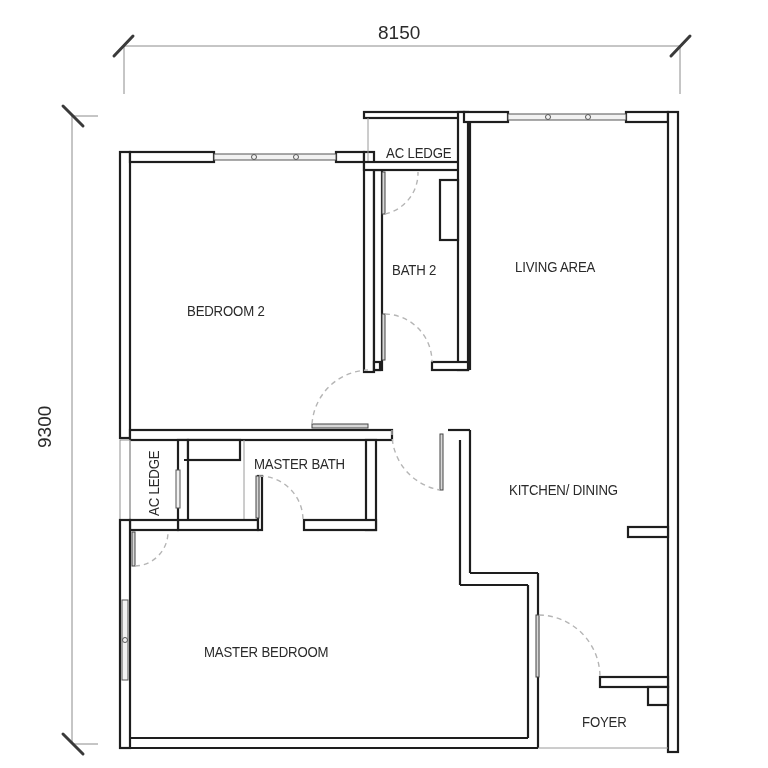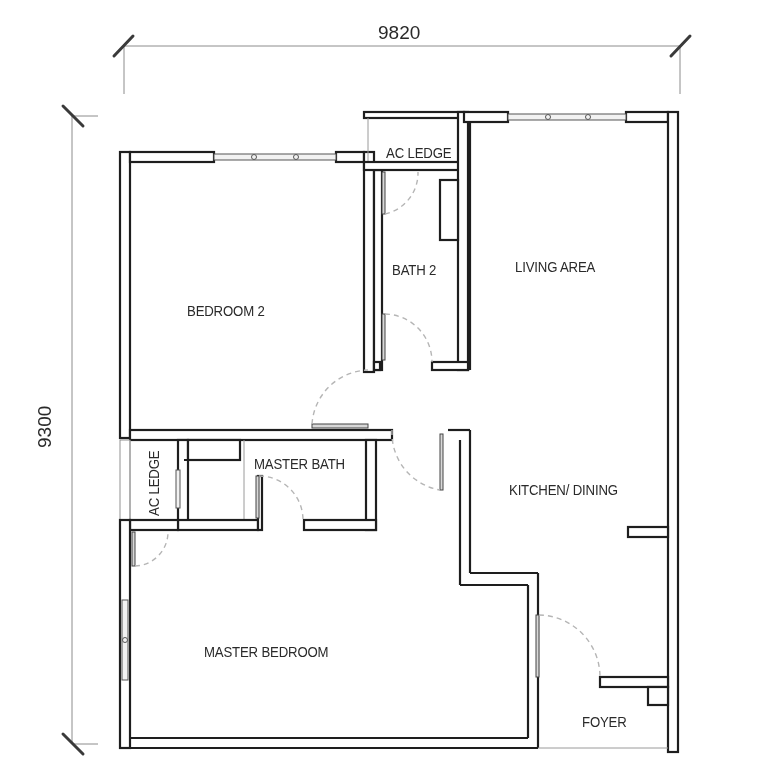--- a/index.html
+++ b/index.html
@@ -132,21 +132,21 @@
     <path class="swing" d="M259 476 A44 44 0 0 1 303 520"></path>
 
     <rect class="leaf" x="132" y="532" width="3" height="34"></rect>
     <path class="swing" d="M135 566 A34 34 0 0 0 168 532"></path>
 
     <rect class="leaf" x="536" y="615" width="3" height="62"></rect>
     <path class="swing" d="M539 615 A62 62 0 0 1 600 677"></path>
   </g>
 </svg>
 
-<div class="dimlabel" style="left:378px; top:22px;">9820</div>
+<div class="dimlabel" style="left:378px; top:22px;">8150</div>
 <div class="dimlabel" style="left:34px; top:448px; transform: rotate(-90deg); transform-origin: left top;">9300</div>
 
 <div class="label" style="left:386px; top:144px;">AC LEDGE</div>
 <div class="label" style="left:392px; top:261px;">BATH 2</div>
 <div class="label" style="left:515px; top:258px;">LIVING AREA</div>
 <div class="label" style="left:187px; top:302px;">BEDROOM 2</div>
 <div class="label" style="left:254px; top:455px;">MASTER BATH</div>
 <div class="label" style="left:145px; top:516px; transform: rotate(-90deg) scaleX(0.88); transform-origin: left top;">AC LEDGE</div>
 <div class="label" style="left:509px; top:481px;">KITCHEN/ DINING</div>
 <div class="label" style="left:204px; top:643px;">MASTER BEDROOM</div>

